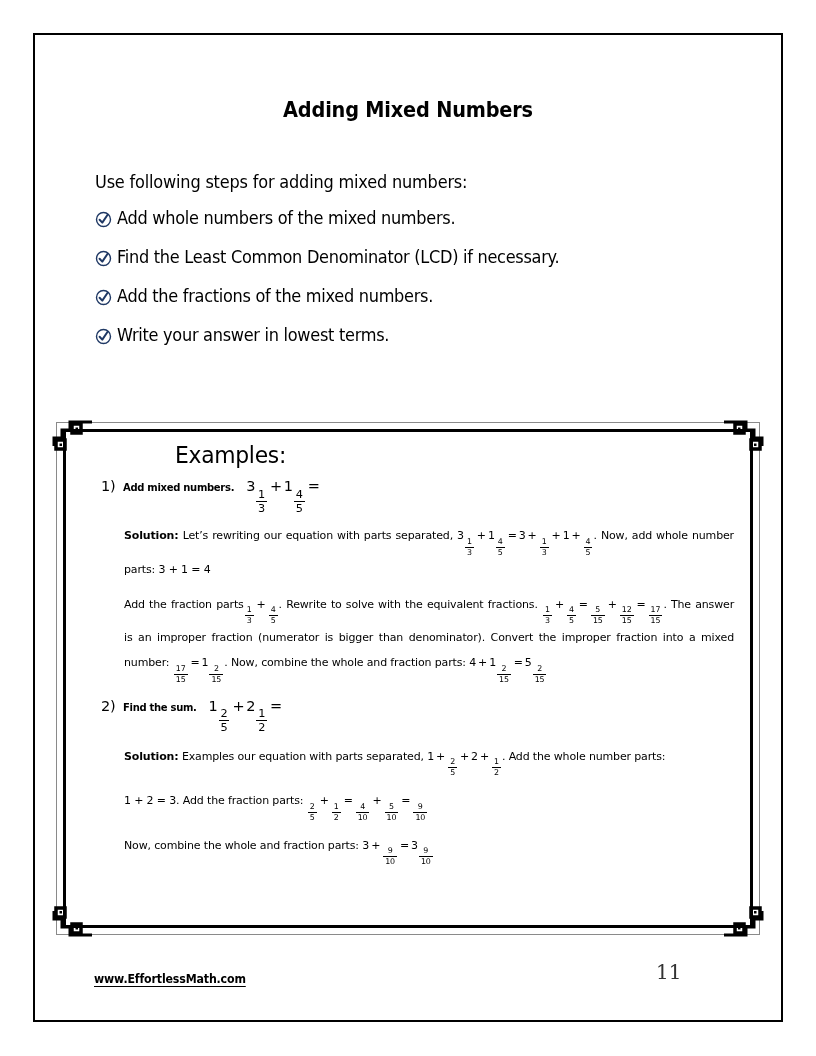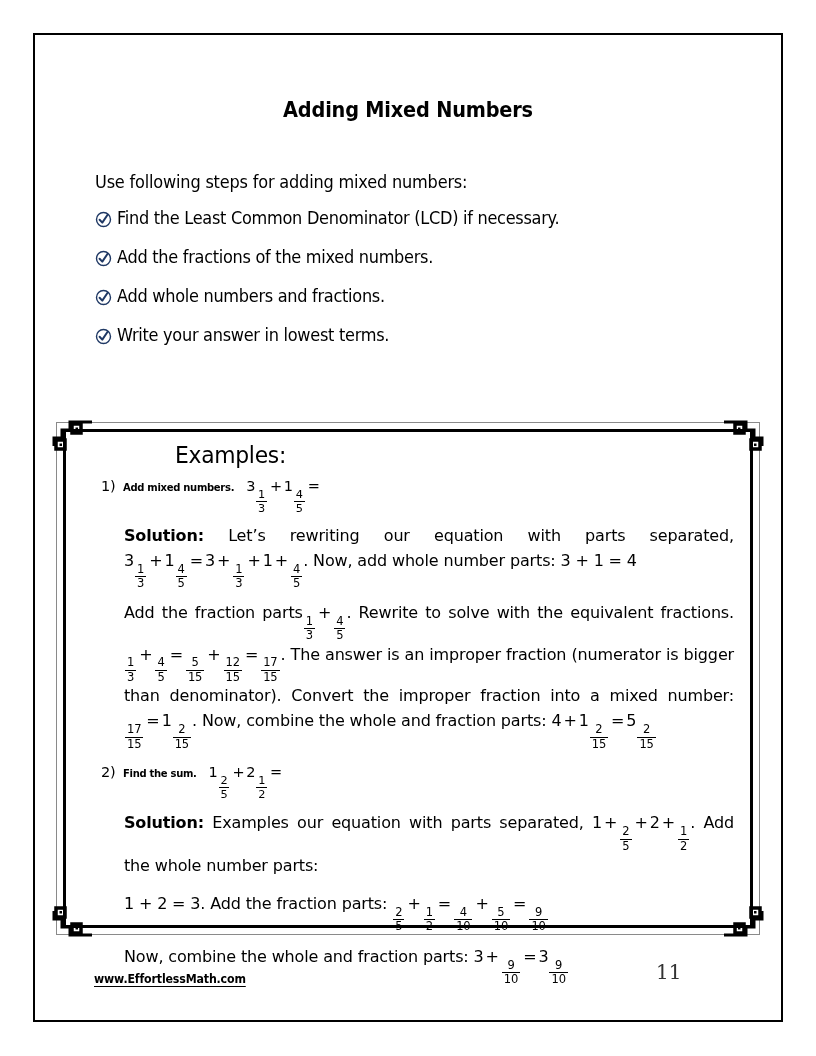--- a/index.html
+++ b/index.html
@@ -158,21 +158,21 @@
   .q-expr {
     margin-left: 12px;
     font-weight: normal;
   }
 
   .sol-block {
     margin-left: 32px;
     margin-top: 9px;
     width: 610px;
     font-family: "DejaVu Sans", sans-serif;
-    font-size: 16px;
+    font-size: 11px;
     line-height: 25px;
     color: #000;
     text-align: justify;
     letter-spacing: -0.15px;
   }
   .sol-block.loose { line-height: 28px; }
   .sol-label { font-weight: bold; }
   .sol-p { margin: 0 0 10px 0; }
   .sol-p.tight { margin-bottom: 0; }
 
@@ -221,20 +221,29 @@
 <body>
 
 <div id="page-frame"></div>
 
 <div id="doc-title">Adding Mixed Numbers</div>
 
 <div id="intro-line">Use following steps for adding mixed numbers:</div>
 
 <div id="steps-list">
 
+  <div class="step-row">
+    <span class="step-bullet">
+      <svg width="17" height="17" viewBox="0 0 17 17">
+        <circle cx="8.5" cy="8.5" r="7" fill="none" stroke="#1F3864" stroke-width="1.4"></circle>
+        <path d="M4.6 8.8 L7.3 11.6 L12.6 3.8" fill="none" stroke="#1F3864" stroke-width="2" stroke-linecap="round" stroke-linejoin="round"></path>
+      </svg>
+    </span>
+    <span class="step-text">Add whole numbers of the mixed numbers.</span>
+  </div>
 
   <div class="step-row">
     <span class="step-bullet">
       <svg width="17" height="17" viewBox="0 0 17 17">
         <circle cx="8.5" cy="8.5" r="7" fill="none" stroke="#1F3864" stroke-width="1.4"></circle>
         <path d="M4.6 8.8 L7.3 11.6 L12.6 3.8" fill="none" stroke="#1F3864" stroke-width="2" stroke-linecap="round" stroke-linejoin="round"></path>
       </svg>
     </span>
     <span class="step-text">Find the Least Common Denominator (LCD) if necessary.</span>
   </div>
@@ -242,29 +251,20 @@
   <div class="step-row">
     <span class="step-bullet">
       <svg width="17" height="17" viewBox="0 0 17 17">
         <circle cx="8.5" cy="8.5" r="7" fill="none" stroke="#1F3864" stroke-width="1.4"></circle>
         <path d="M4.6 8.8 L7.3 11.6 L12.6 3.8" fill="none" stroke="#1F3864" stroke-width="2" stroke-linecap="round" stroke-linejoin="round"></path>
       </svg>
     </span>
     <span class="step-text">Add the fractions of the mixed numbers.</span>
   </div>
 
-  <div class="step-row">
-    <span class="step-bullet">
-      <svg width="17" height="17" viewBox="0 0 17 17">
-        <circle cx="8.5" cy="8.5" r="7" fill="none" stroke="#1F3864" stroke-width="1.4"></circle>
-        <path d="M4.6 8.8 L7.3 11.6 L12.6 3.8" fill="none" stroke="#1F3864" stroke-width="2" stroke-linecap="round" stroke-linejoin="round"></path>
-      </svg>
-    </span>
-    <span class="step-text">Add whole numbers and fractions.</span>
-  </div>
 
   <div class="step-row">
     <span class="step-bullet">
       <svg width="17" height="17" viewBox="0 0 17 17">
         <circle cx="8.5" cy="8.5" r="7" fill="none" stroke="#1F3864" stroke-width="1.4"></circle>
         <path d="M4.6 8.8 L7.3 11.6 L12.6 3.8" fill="none" stroke="#1F3864" stroke-width="2" stroke-linecap="round" stroke-linejoin="round"></path>
       </svg>
     </span>
     <span class="step-text">Write your answer in lowest terms.</span>
   </div>

